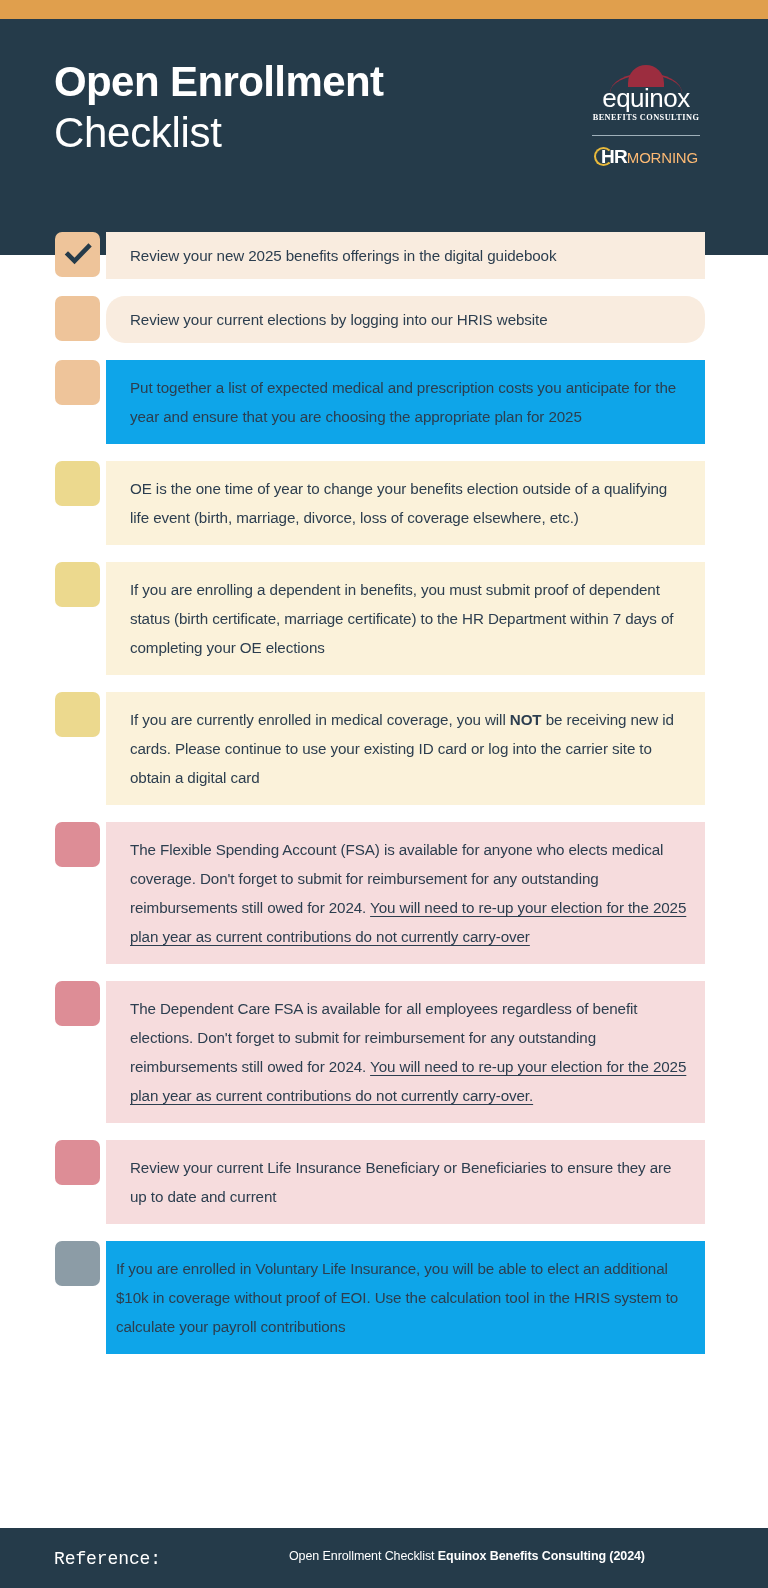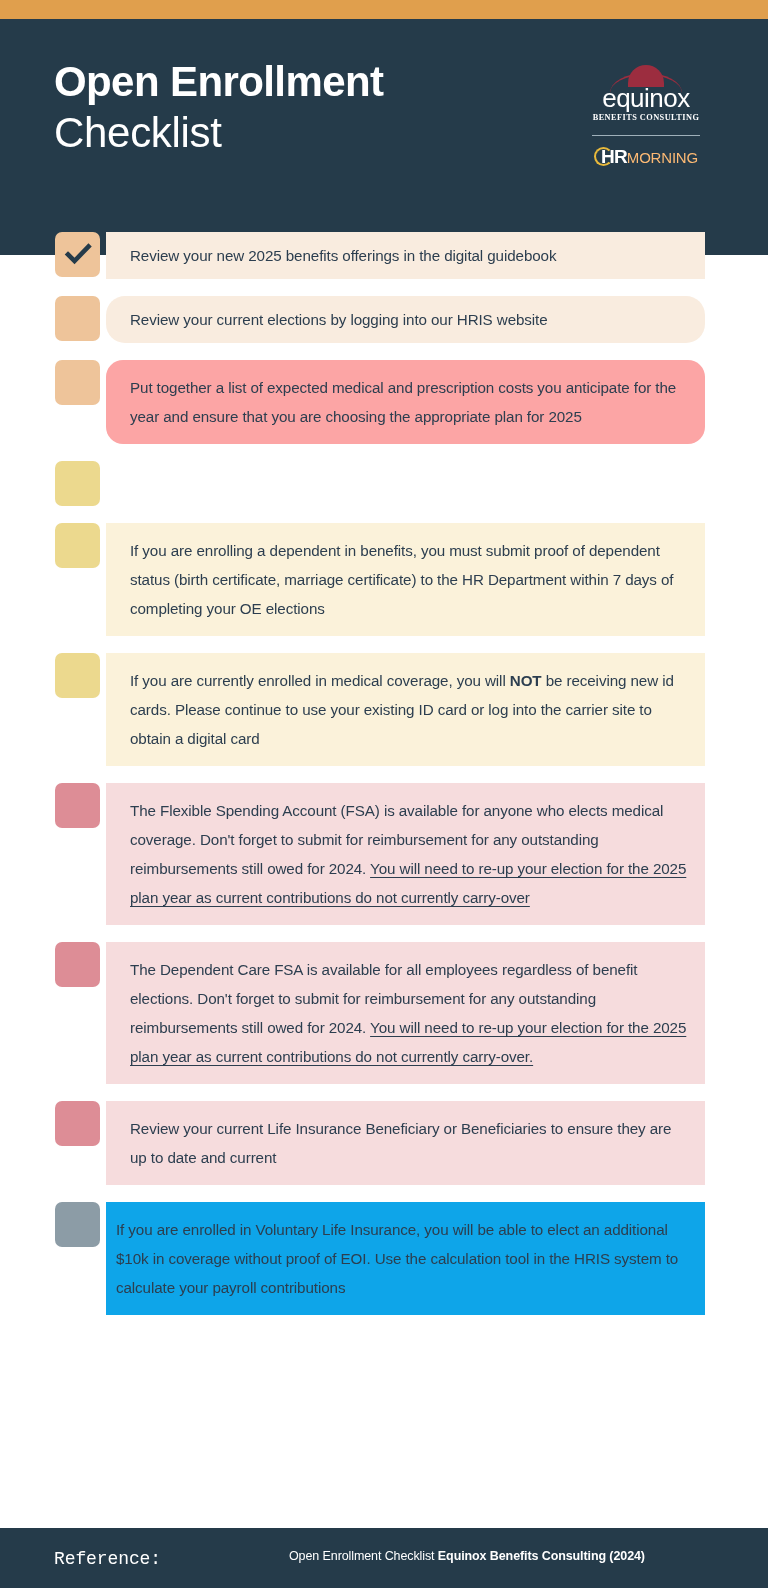--- a/index.html
+++ b/index.html
@@ -256,25 +256,26 @@
       <div class="item-body single" style="background: rgb(249, 236, 223);">Review your new 2025 benefits offerings in the digital guidebook</div>
     </div>
 
     <div class="item-row">
       <div class="checkbox" style="background: rgb(238, 196, 154);"></div>
       <div class="item-body single" style="background: rgb(249, 236, 223); border-radius: 19px;">Review your current elections by logging into our HRIS website</div>
     </div>
 
     <div class="item-row">
       <div class="checkbox" style="background: rgb(238, 196, 154);"></div>
-      <div class="item-body" style="background: #fca5a5; border-radius: 17px;">Put together a list of expected medical and prescription costs you anticipate for the year and ensure that you are choosing the appropriate plan for 2025</div>
+      <div class="item-body" style="background: #0ea5e9;">Put together a list of expected medical and prescription costs you anticipate for the year and ensure that you are choosing the appropriate plan for 2025</div>
     </div>
 
     <div class="item-row">
       <div class="checkbox" style="background: rgb(236, 217, 142);"></div>
+      <div class="item-body" style="background: rgb(251, 242, 218);">OE is the one time of year to change your benefits election outside of a qualifying life event (birth, marriage, divorce, loss of coverage elsewhere, etc.)</div>
     </div>
 
     <div class="item-row">
       <div class="checkbox" style="background: rgb(236, 217, 142);"></div>
       <div class="item-body" style="background: rgb(251, 242, 218);">If you are enrolling a dependent in benefits, you must submit proof of dependent status (birth certificate, marriage certificate) to the HR Department within 7 days of completing your OE elections</div>
     </div>
 
     <div class="item-row">
       <div class="checkbox" style="background: rgb(236, 217, 142);"></div>
       <div class="item-body" style="background: rgb(251, 242, 218);"><span>If you are currently enrolled in medical coverage, you will </span><b>NOT</b><span> be receiving new id cards. Please continue to use your existing ID card or log into the carrier site to obtain a digital card</span></div>

